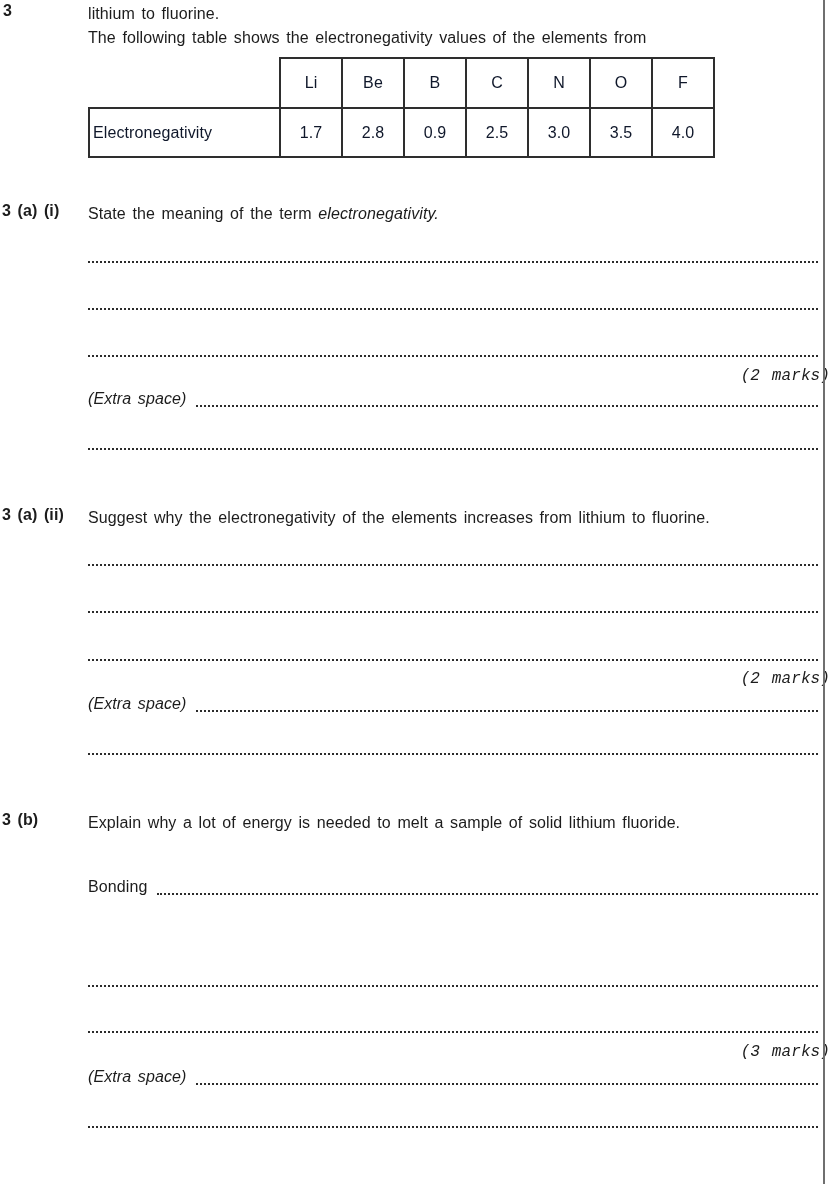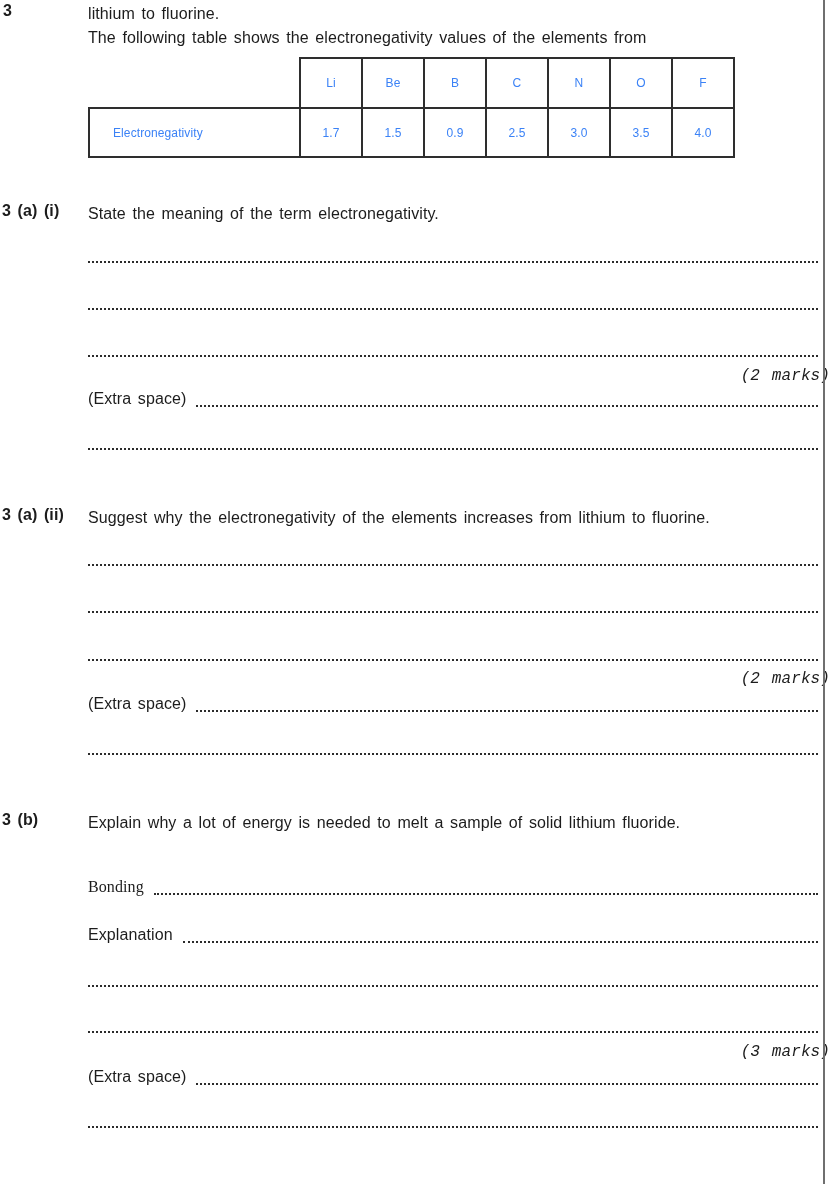--- a/index.html
+++ b/index.html
@@ -14,21 +14,21 @@
     background: #ffffff;
     font-family: "Liberation Sans", sans-serif;
     font-size: 16px;
     color: #1c1c1c;
     overflow: hidden;
     word-spacing: 2px;
     letter-spacing: 0.1px;
   }
   .abs { position: absolute; }
   .bold { font-weight: bold; }
-  .italic { }
+  .italic { font-style: italic; }
   .qtext { line-height: 24px; }
 
   
   .dotline {
     position: absolute;
     left: 88px;
     right: 12px;
     height: 0;
     border-bottom: 2px dotted #2b2b2b;
   }
@@ -54,38 +54,38 @@
     white-space: nowrap;
     font-family: Liberation Mono, monospace;
   }
 
   
   table.en-table {
     position: absolute;
     left: 88px;
     top: 57px;
     border-collapse: collapse;
-    font-size: 12px;
-    color: #3b82f6;
+    font-size: 16px;
+    color: #0f172a;
     word-spacing: normal;
   }
   table.en-table td {
     border: 2px solid #2e2e2e;
     text-align: center;
     padding: 0;
   }
   table.en-table td.blank {
     border: none;
     background: transparent;
   }
   table.en-table .hdr td { height: 48px; }
   table.en-table .val td { height: 47px; }
   table.en-table td.rowlabel {
     text-align: left;
-    padding-left: 23px;
+    padding-left: 3px;
     width: 186px;
   }
   table.en-table td.el { width: 60px; }
 
   .page-edge {
     position: absolute;
     top: 0;
     bottom: 0;
     left: 823px;
     width: 2px;
@@ -112,21 +112,21 @@
         <td class="el">Be</td>
         <td class="el">B</td>
         <td class="el">C</td>
         <td class="el">N</td>
         <td class="el">O</td>
         <td class="el">F</td>
       </tr>
       <tr class="val">
         <td class="rowlabel">Electronegativity</td>
         <td class="el">1.7</td>
-        <td class="el">1.5</td>
+        <td class="el">2.8</td>
         <td class="el">0.9</td>
         <td class="el">2.5</td>
         <td class="el">3.0</td>
         <td class="el">3.5</td>
         <td class="el">4.0</td>
       </tr>
     </tbody>
   </table>
 
   <div class="abs bold" style="left:2px; top:202px;">3 (a) (i)</div>
@@ -161,29 +161,25 @@
     <span class="dots"></span>
   </div>
 
   <div class="dotline" style="top:753px;"></div>
 
   <div class="abs bold" style="left:2px; top:811px;">3 (b)</div>
   <div class="abs qtext" style="left:88px; top:811px; width:724px;">
     <div>Explain why a lot of energy is needed to melt a sample of solid lithium fluoride.</div>
   </div>
 
-  <div class="leader-row" style="top:878px;font-family:Liberation Serif, serif;">
+  <div class="leader-row" style="top:878px;">
     <span class="label">Bonding</span>
     <span class="dots"></span>
   </div>
 
-  <div class="leader-row" style="top:926px;">
-    <span class="label">Explanation</span>
-    <span class="dots"></span>
-  </div>
 
   <div class="dotline" style="top:985px;"></div>
   <div class="dotline" style="top:1031px;"></div>
 
   <div class="marks" style="top:1043px;">(3 marks)</div>
 
   <div class="leader-row" style="top:1068px;">
     <span class="label italic">(Extra space)</span>
     <span class="dots"></span>
   </div>

